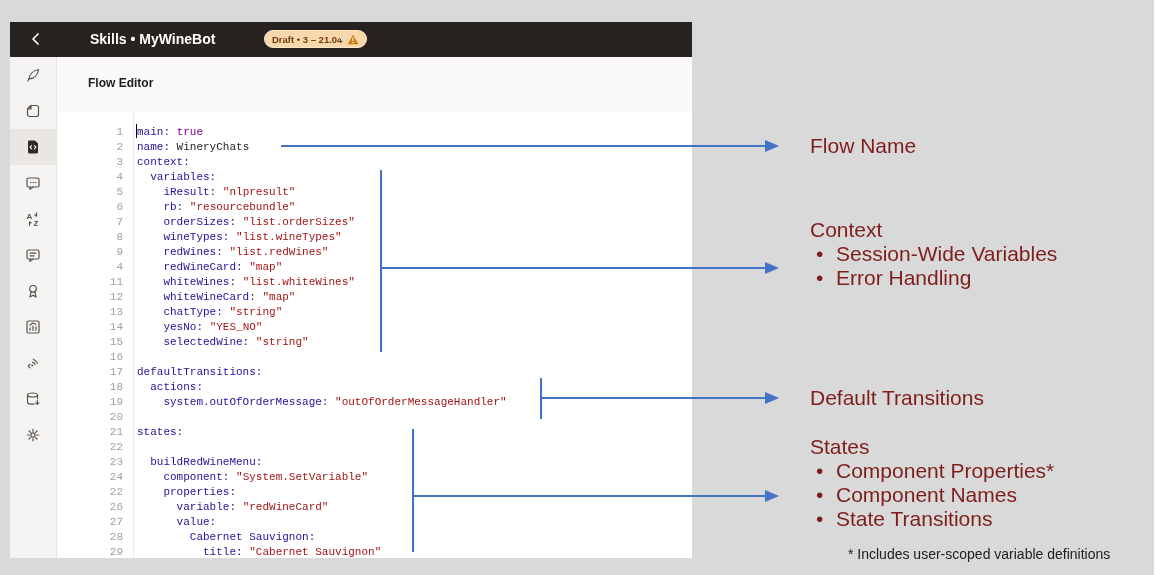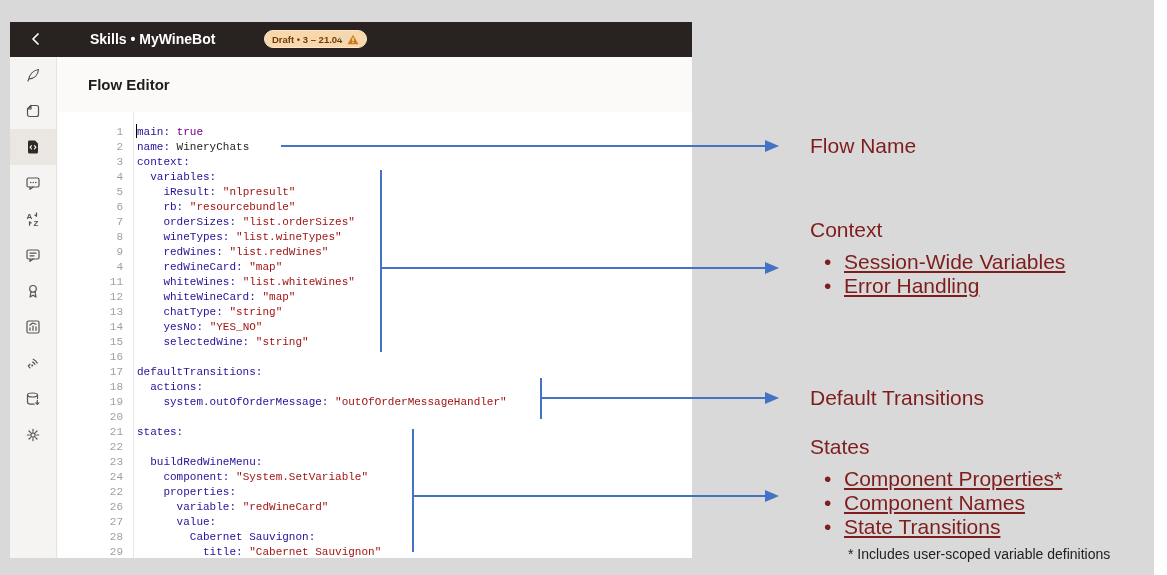--- a/index.html
+++ b/index.html
@@ -17,21 +17,21 @@
   .hdr-caret{position:absolute;left:328px;top:14px;width:0;height:0;
              border-left:6px solid transparent;border-right:6px solid transparent;border-top:7px solid #ecd9ba;cursor:pointer;}
 
   
   .sidebar{position:absolute;left:0;top:35px;width:47px;bottom:0;background:#f6f4f2;border-right:1px solid #e6e3e0;box-sizing:border-box;}
   .side-item{width:46px;height:36px;display:flex;align-items:center;justify-content:center;color:#56524e;cursor:pointer;}
   .side-item.selected{background:#eae7e3;color:#2e2a27;}
   .side-item svg{display:block;}
 
   
-  .page-title{position:absolute;left:78px;top:54px;font-size:15px;font-weight:bold;color:#1f1d1b;}
+  .page-title{position:absolute;left:78px;top:54px;font-size:12px;font-weight:bold;color:#1f1d1b;}
 
   
   .editor{position:absolute;left:48px;top:90px;right:0;bottom:0;background:#ffffff;
           font-family:"Liberation Mono","DejaVu Sans Mono",monospace;font-size:11px;line-height:15px;cursor:text;}
   .gutter{position:absolute;left:0;top:13px;width:65px;text-align:right;color:#a0a0a0;}
   .gutter-border{position:absolute;left:75px;top:0;bottom:0;width:1px;background:#e9e9e9;}
   .code{position:absolute;left:79px;top:13px;white-space:pre;}
   .code-line{height:15px;white-space:pre;}
   .gutter div{height:15px;}
   .tok-k{color:#221199;}
@@ -40,21 +40,21 @@
   .tok-b{color:#770088;}
   .cursor{position:absolute;left:78px;top:12px;width:1px;height:14px;background:#000;}
 
   
   .hline{position:absolute;height:1.5px;background:#4472c4;}
   .vline{position:absolute;width:1.5px;background:#4472c4;}
   .ahead{position:absolute;width:0;height:0;border-left:14px solid #4472c4;
          border-top:6px solid transparent;border-bottom:6px solid transparent;}
   .ann{position:absolute;color:#7f1d1d;font-size:21px;line-height:24px;}
   .ann .ttl{height:24px;}
-  .ann ul{margin:8px;padding:0;list-style:none;text-decoration:underline;}
+  .ann ul{margin:0;padding:0;list-style:none;}
   .ann li{position:relative;padding-left:26px;height:24px;}
   .ann li::before{content:"\2022";position:absolute;left:6px;top:0;}
   .footnote{position:absolute;color:#212121;font-size:14px;}
 </style>
 </head>
 <body>
 
 <div class="stage">
 
   <div class="app">

